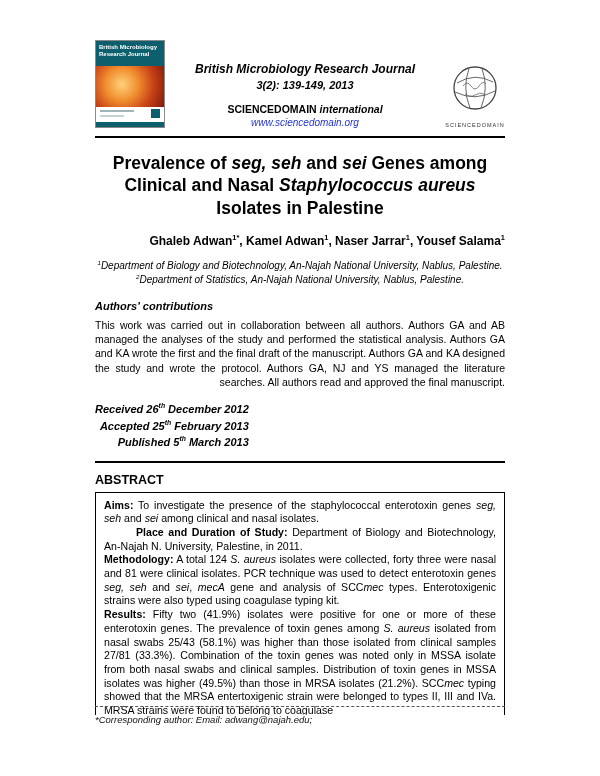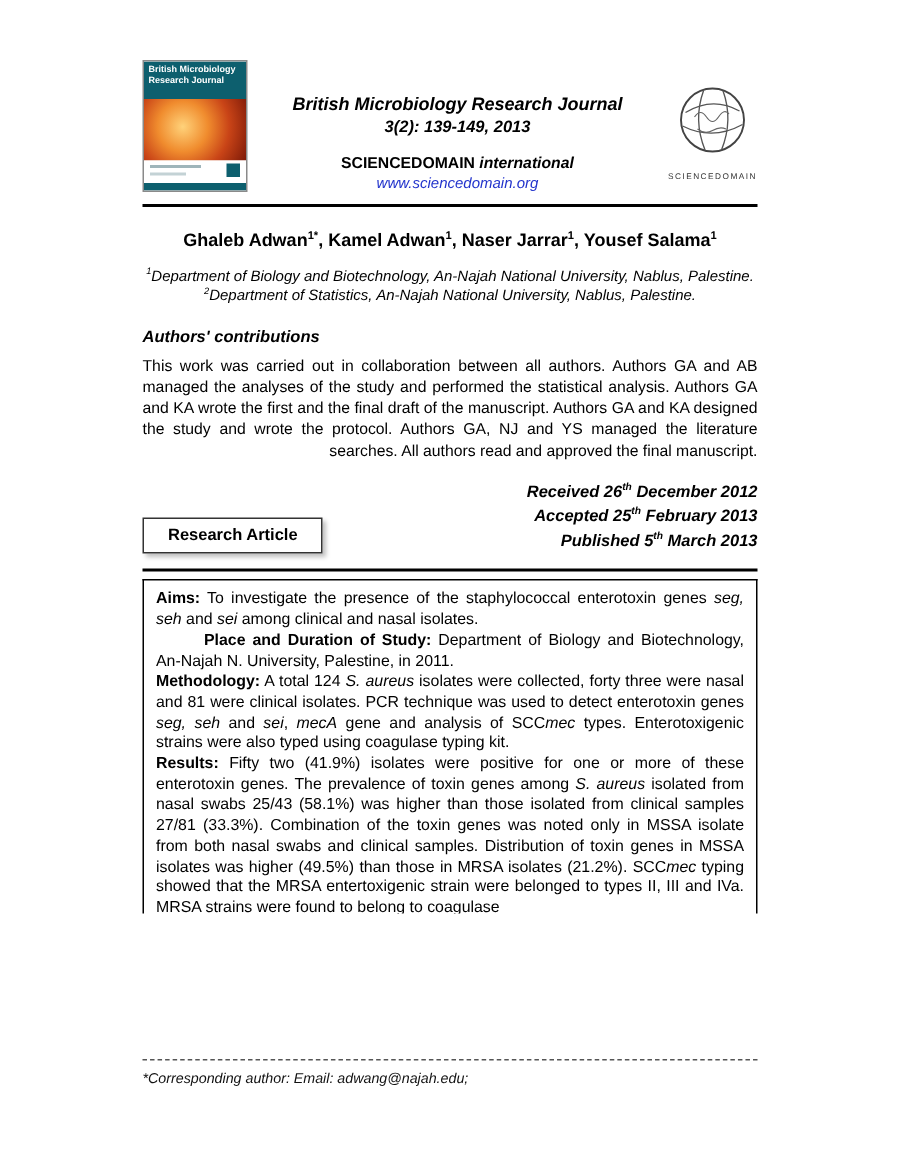--- a/index.html
+++ b/index.html
@@ -3,21 +3,21 @@
 <meta charset="utf-8">
 <style>
   html,body { margin:0; padding:0; background:#ffffff; }
   .page {
     position:relative; width:600px; height:776px; background:#ffffff;
     font-family:"Liberation Sans", sans-serif; color:#000; overflow:hidden;
   }
   .content { position:absolute; left:95px; top:40px; width:410px; }
 
   
-  .header { display:flex; align-items:center; }
+  .header { display:flex; align-items:flex-end; }
   .cover {
     width:68px; height:86px; border:1px solid #8a8a8a; background:#fff;
     display:flex; flex-direction:column; overflow:hidden; flex:0 0 auto;
   }
   .cover-band {
     background:#0d5f6e; color:#fff; font-size:6px; line-height:1.15;
     padding:3px 3px 2px 3px; font-weight:bold; height:20px; overflow:hidden;
   }
   .cover-img {
     flex:1;
@@ -39,21 +39,21 @@
   .logo-wrap { width:60px; flex:0 0 auto; text-align:center; padding-top:8px; }
   .logo-caption { font-size:5.5px; letter-spacing:1px; color:#333; margin-top:1px; }
 
   .rule-thick { border:0; border-top:2.5px solid #000; margin:8px 0 0 0; }
 
   
   .paper-title {
     margin-top:14px; text-align:center; font-weight:bold;
     font-size:17.5px; line-height:1.28;
   }
-  .authors { margin-top:14px; text-align:center; font-weight:bold; font-size:12px; line-height:1.35; }
+  .authors { margin-top:14px; text-align:right; font-weight:bold; font-size:12px; line-height:1.35; }
   .affiliations { margin-top:10px; text-align:center; font-style:italic; font-size:10px; line-height:1.32; }
 
   .contrib-heading { margin-top:14px; font-weight:bold; font-style:italic; font-size:11px; }
   .contrib-body {
     margin-top:6px; font-size:10.5px; line-height:1.36;
     text-align:justify; text-align-last:right;
   }
 
   
   .meta-row { display:flex; justify-content:space-between; align-items:flex-end; margin-top:12px; }
@@ -113,44 +113,45 @@
           <path d="M34 5.5 Q 41 25 33 45" fill="none" stroke="#555" stroke-width="0.9"></path>
           <path d="M15 23 q 4 -6 8 0 t 8 0 t 7 -2" fill="none" stroke="#666" stroke-width="0.8"></path>
           <path d="M17 31 q 5 4 10 1 t 9 -1" fill="none" stroke="#666" stroke-width="0.8"></path>
         </svg>
         <div class="logo-caption">SCIENCEDOMAIN</div>
       </div>
     </div>
 
     <hr class="rule-thick">
 
+    <div class="paper-title"><span>Prevalence of </span><span style="font-style: italic;">seg, seh</span><span> and </span><span style="font-style: italic;">sei</span><span> Genes among Clinical and Nasal </span><span style="font-style: italic;">Staphylococcus aureus</span><span> Isolates in Palestine</span></div>
 
     <div class="authors">
       <div><span>Ghaleb Adwan</span><sup>1*</sup><span>, Kamel Adwan</span><sup>1</sup><span>, Naser Jarrar</span><sup>1</sup><span>, Yousef Salama</span><sup>1</sup></div>
     </div>
 
     <div class="affiliations">
       <div><sup>1</sup><span>Department of Biology and Biotechnology, An-Najah National University, Nablus, Palestine.</span></div>
       <div><sup>2</sup><span>Department of Statistics, An-Najah National University, Nablus, Palestine.</span></div>
     </div>
 
     <div class="contrib-heading">Authors' contributions</div>
     <div class="contrib-body">This work was carried out in collaboration between all authors. Authors GA and AB managed the analyses of the study and performed the statistical analysis. Authors GA and KA wrote the first and the final draft of the manuscript. Authors GA and KA designed the study and wrote the protocol. Authors GA, NJ and YS managed the literature searches. All authors read and approved the final manuscript.</div>
 
     <div class="meta-row">
-      <div class="research-box">Research Article</div>
       <div class="received-block">
         <div><span>Received 26</span><sup>th</sup><span> December 2012</span></div>
         <div><span>Accepted 25</span><sup>th</sup><span> February 2013</span></div>
         <div><span>Published 5</span><sup>th</sup><span> March 2013</span></div>
       </div>
     </div>
 
     <hr class="rule-thick" style="margin-top:10px;">
 
+    <div class="abstract-heading">ABSTRACT</div>
     <div class="abstract-box">
       <div class="abstract-section"><span style="font-weight: bold;">Aims:</span><span> To investigate the presence of the staphylococcal enterotoxin genes </span><span style="font-style: italic;">seg, seh</span><span> and </span><span style="font-style: italic;">sei</span><span> among clinical and nasal isolates.</span></div>
       <div class="abstract-section"><span style="font-weight: bold; padding-left: 32px;">Place and Duration of Study:</span><span> Department of Biology and Biotechnology, An-Najah N. University, Palestine, in 2011.</span></div>
       <div class="abstract-section"><span style="font-weight: bold;">Methodology:</span><span> A total 124 </span><span style="font-style: italic;">S. aureus</span><span> isolates were collected, forty three were nasal and 81 were clinical isolates. PCR technique was used to detect enterotoxin genes </span><span style="font-style: italic;">seg, seh</span><span> and </span><span style="font-style: italic;">sei</span><span>, </span><span style="font-style: italic;">mecA</span><span> gene and analysis of SCC</span><span style="font-style: italic;">mec</span><span> types. Enterotoxigenic strains were also typed using coagulase typing kit.</span></div>
       <div class="abstract-section"><span style="font-weight: bold;">Results:</span><span> Fifty two (41.9%) isolates were positive for one or more of these enterotoxin genes. The prevalence of toxin genes among </span><span style="font-style: italic;">S. aureus</span><span> isolated from nasal swabs 25/43 (58.1%) was higher than those isolated from clinical samples 27/81 (33.3%). Combination of the toxin genes was noted only in MSSA isolate from both nasal swabs and clinical samples. Distribution of toxin genes in MSSA isolates was higher (49.5%) than those in MRSA isolates (21.2%). SCC</span><span style="font-style: italic;">mec</span><span> typing showed that the MRSA entertoxigenic strain were belonged to types II, III and IVa. MRSA strains were found to belong to coagulase</span></div>
     </div>
   </div>
 
   <div class="footer">
     <hr class="footer-rule">

